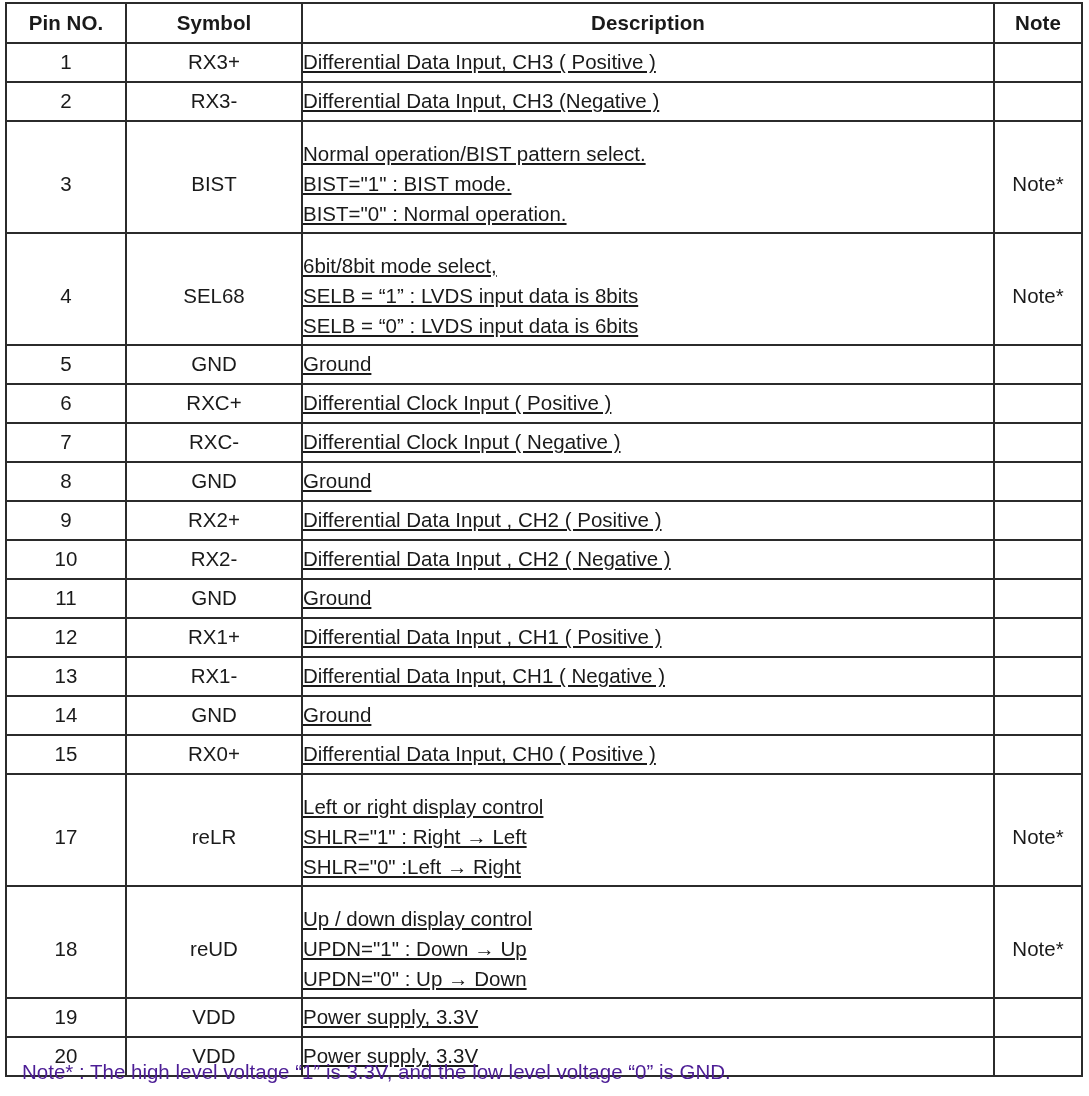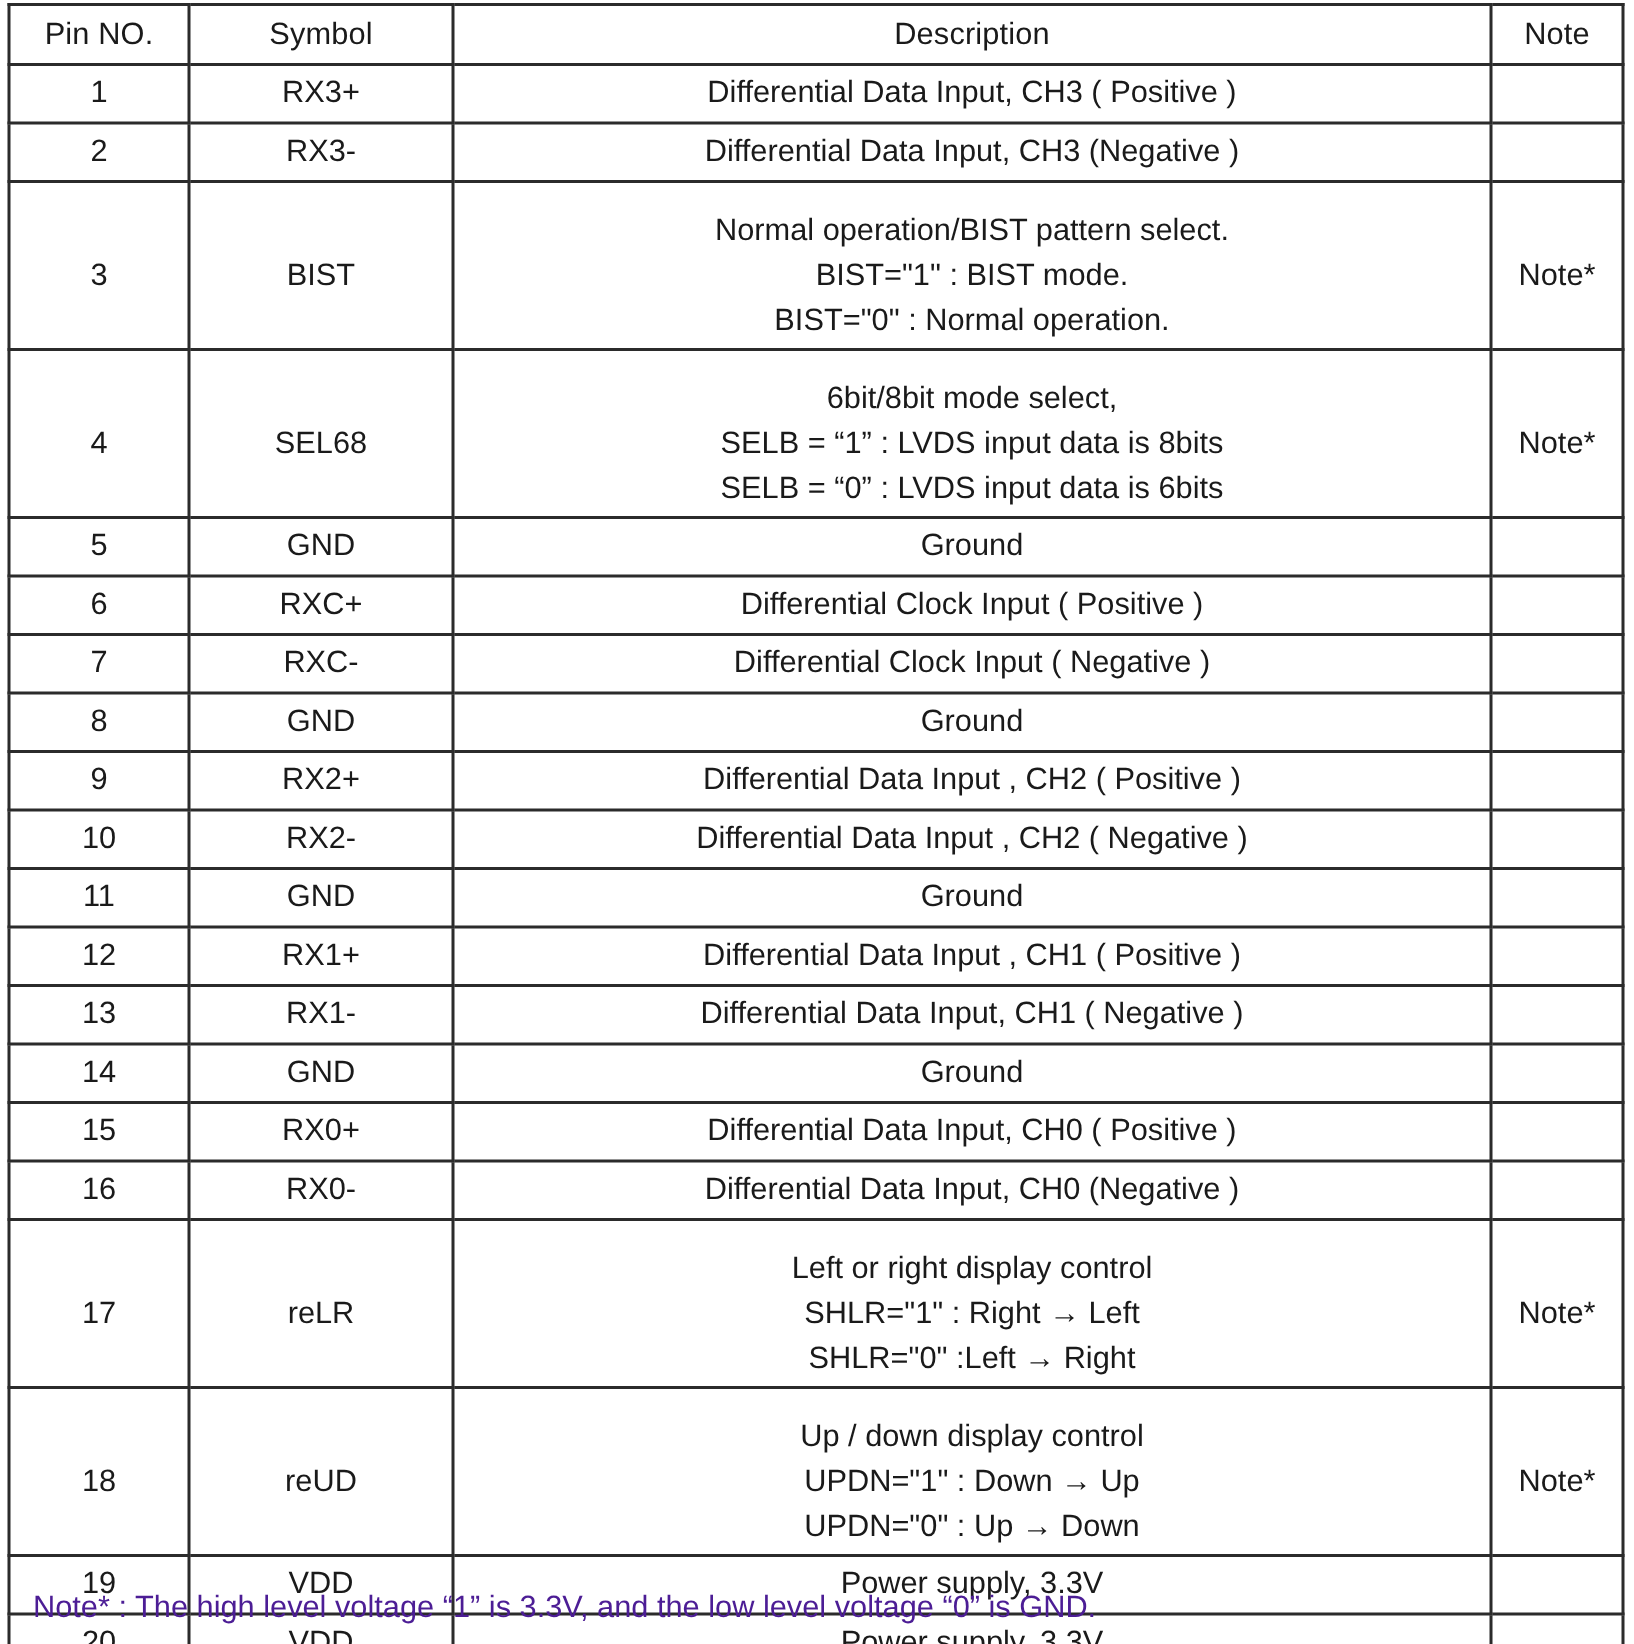--- a/index.html
+++ b/index.html
@@ -33,39 +33,40 @@
   table.pin-table td,
   table.pin-table th {
     border: 2px solid #2b2b2b;
     padding: 0;
     vertical-align: middle;
     font-size: 20.5px;
     line-height: 1.30;
     color: #1a1a1a;
   }
   thead th {
-    font-weight: normal;
+    font-weight: bold;
     text-align: center;
     height: 38px;
     letter-spacing: 0.1px;
   }
   col.c-pin   { width: 120px; }
   col.c-sym   { width: 176px; }
   col.c-desc  { width: 692px; }
   col.c-note  { width: 88px; }
 
   td.pin-cell,
   td.sym-cell,
   td.note-cell {
     text-align: center;
   }
   td.desc-cell {
-    text-align: center;
+    text-align: left;
     padding-left: 7px;
     padding-right: 5px;
+    text-decoration: underline;
   }
   tbody tr.single-row td {
     height: 37px;
   }
   tbody tr.multi-row td {
     height: 96px;
     padding-top: 14px;
     padding-bottom: 0;
   }
   tbody tr.multi-row td.desc-cell {
@@ -227,28 +228,20 @@
           <td class="note-cell"></td>
         </tr>
         <tr class="single-row">
           <td class="pin-cell">15</td>
           <td class="sym-cell">RX0+</td>
           <td class="desc-cell">
             <span class="desc-line">Differential Data Input, CH0 ( Positive )</span>
           </td>
           <td class="note-cell"></td>
         </tr>
-        <tr class="single-row">
-          <td class="pin-cell">16</td>
-          <td class="sym-cell">RX0-</td>
-          <td class="desc-cell">
-            <span class="desc-line">Differential Data Input, CH0 (Negative )</span>
-          </td>
-          <td class="note-cell"></td>
-        </tr>
         <tr class="multi-row">
           <td class="pin-cell">17</td>
           <td class="sym-cell">reLR</td>
           <td class="desc-cell">
             <span class="desc-line">Left or right display control</span>
             <span class="desc-line">SHLR="1" : Right → Left</span>
             <span class="desc-line">SHLR="0" :Left → Right</span>
           </td>
           <td class="note-cell">Note*</td>
         </tr>

